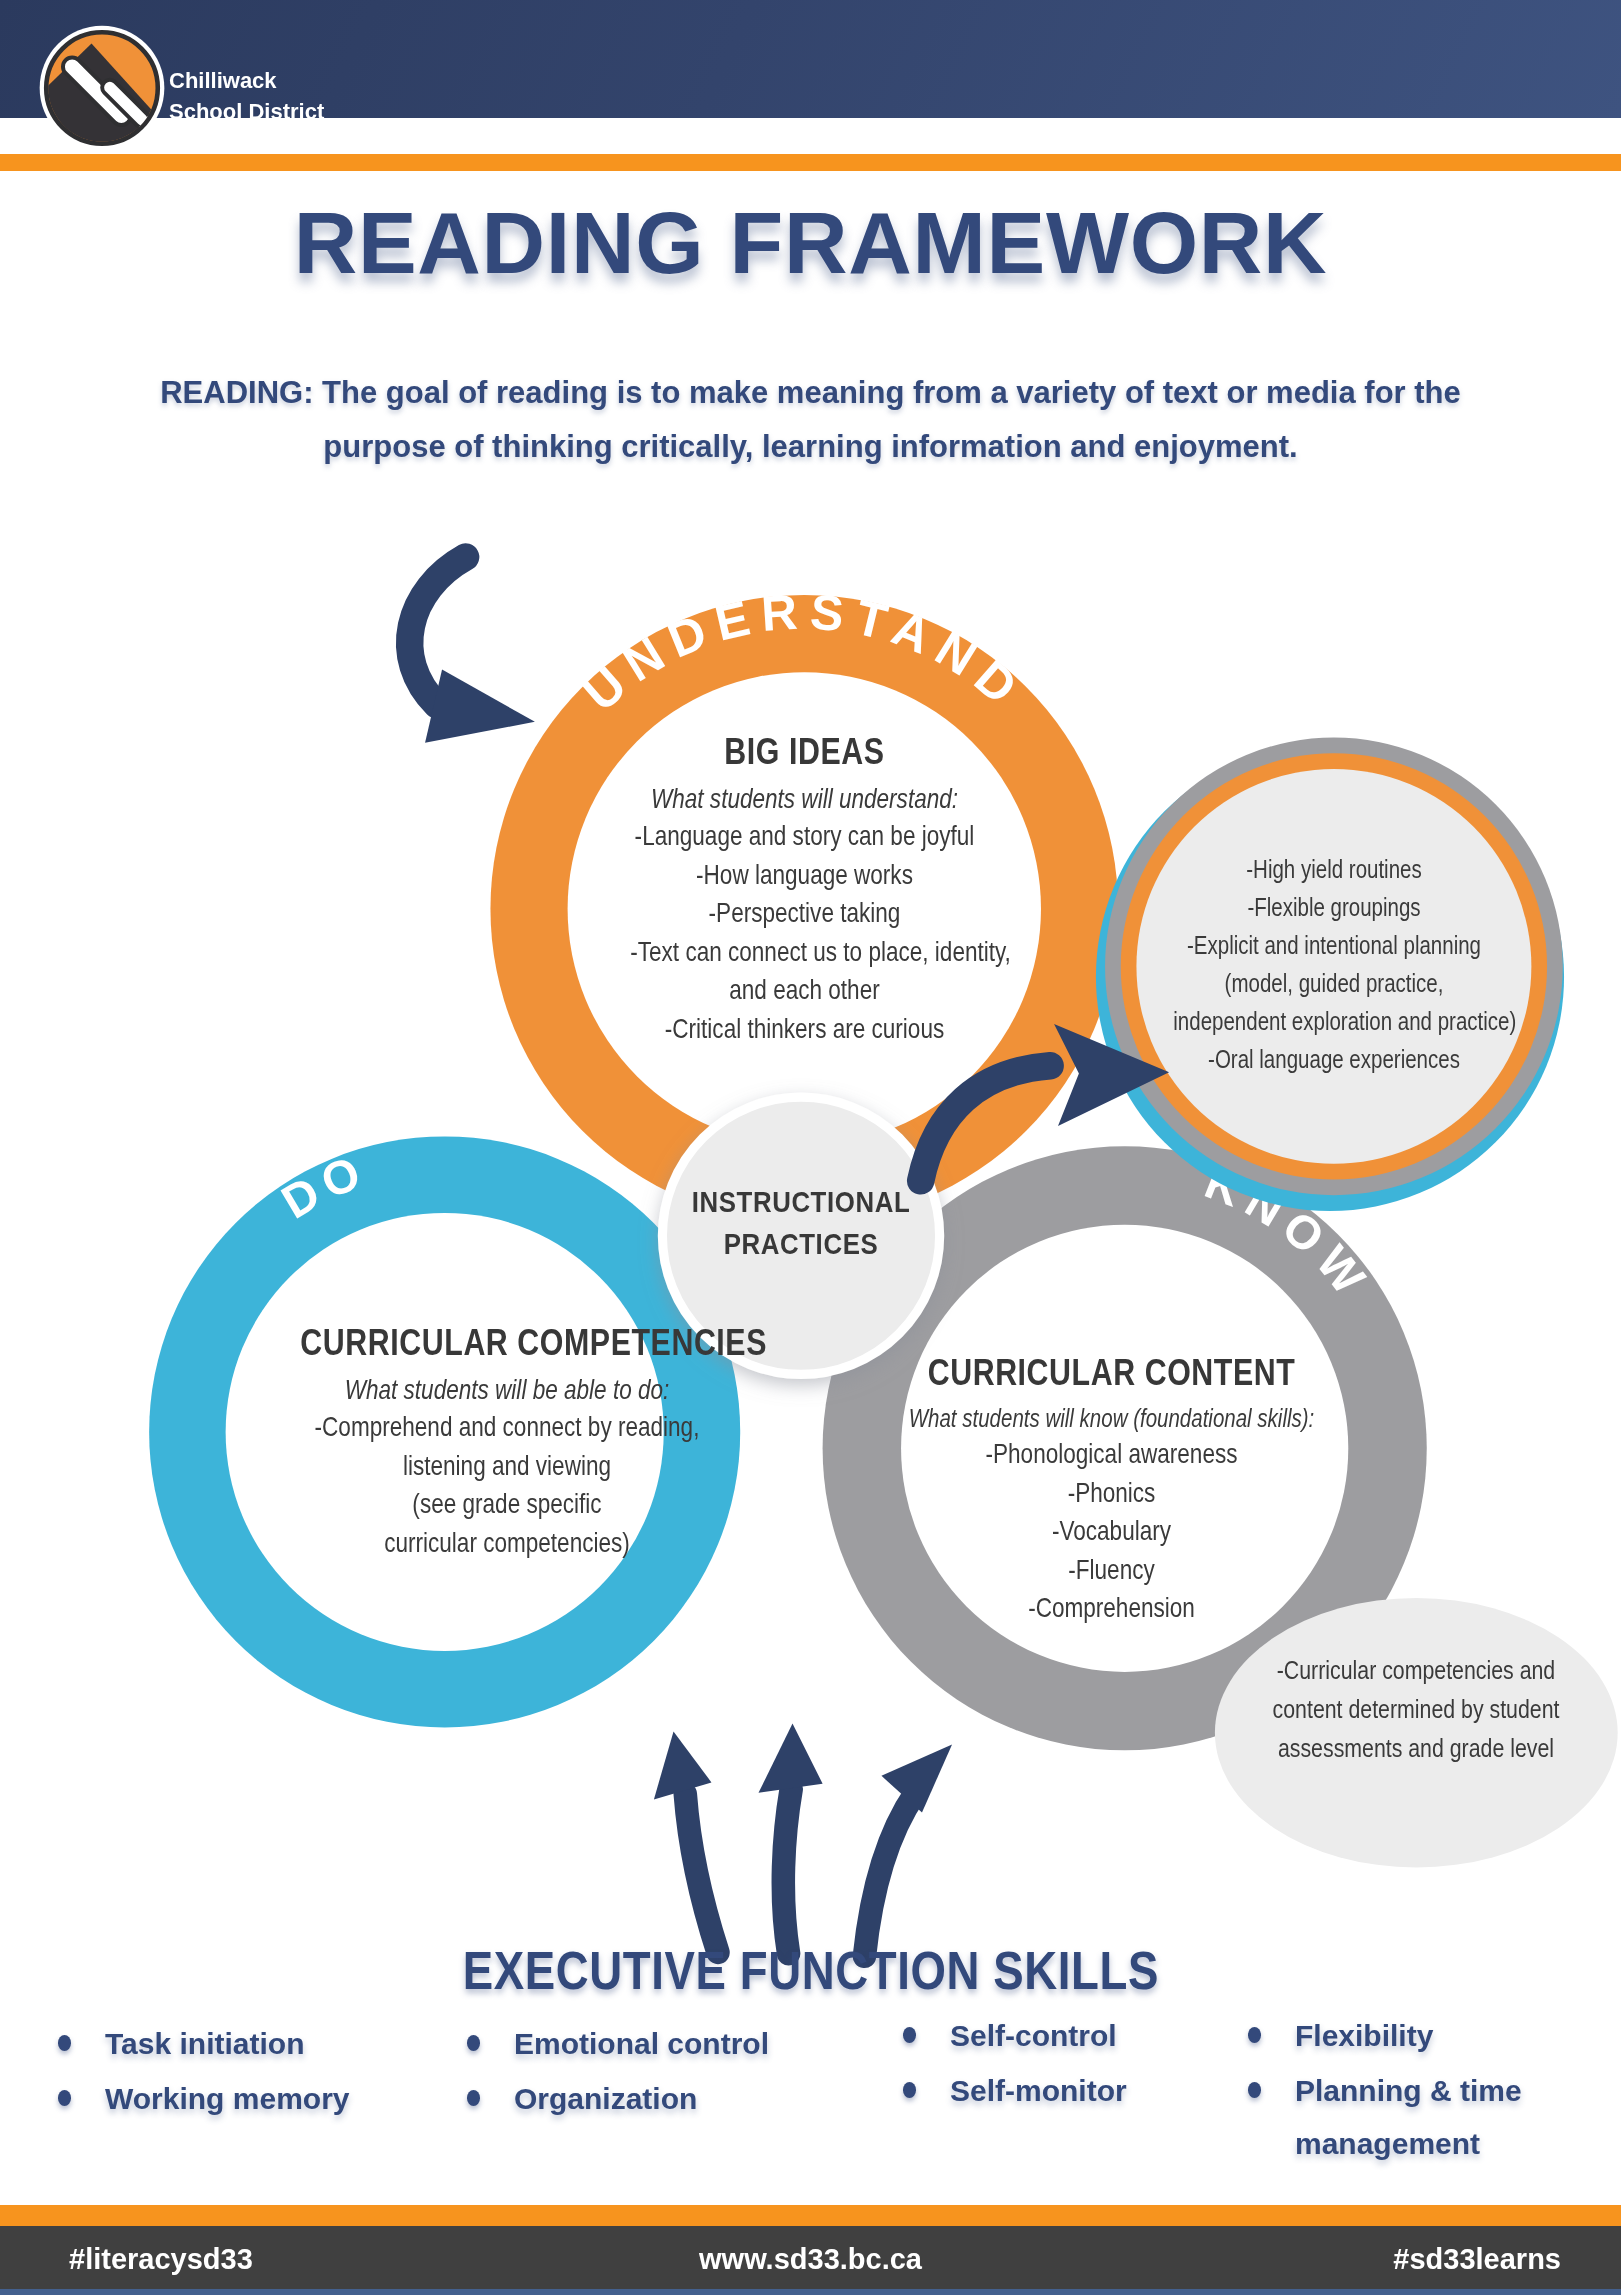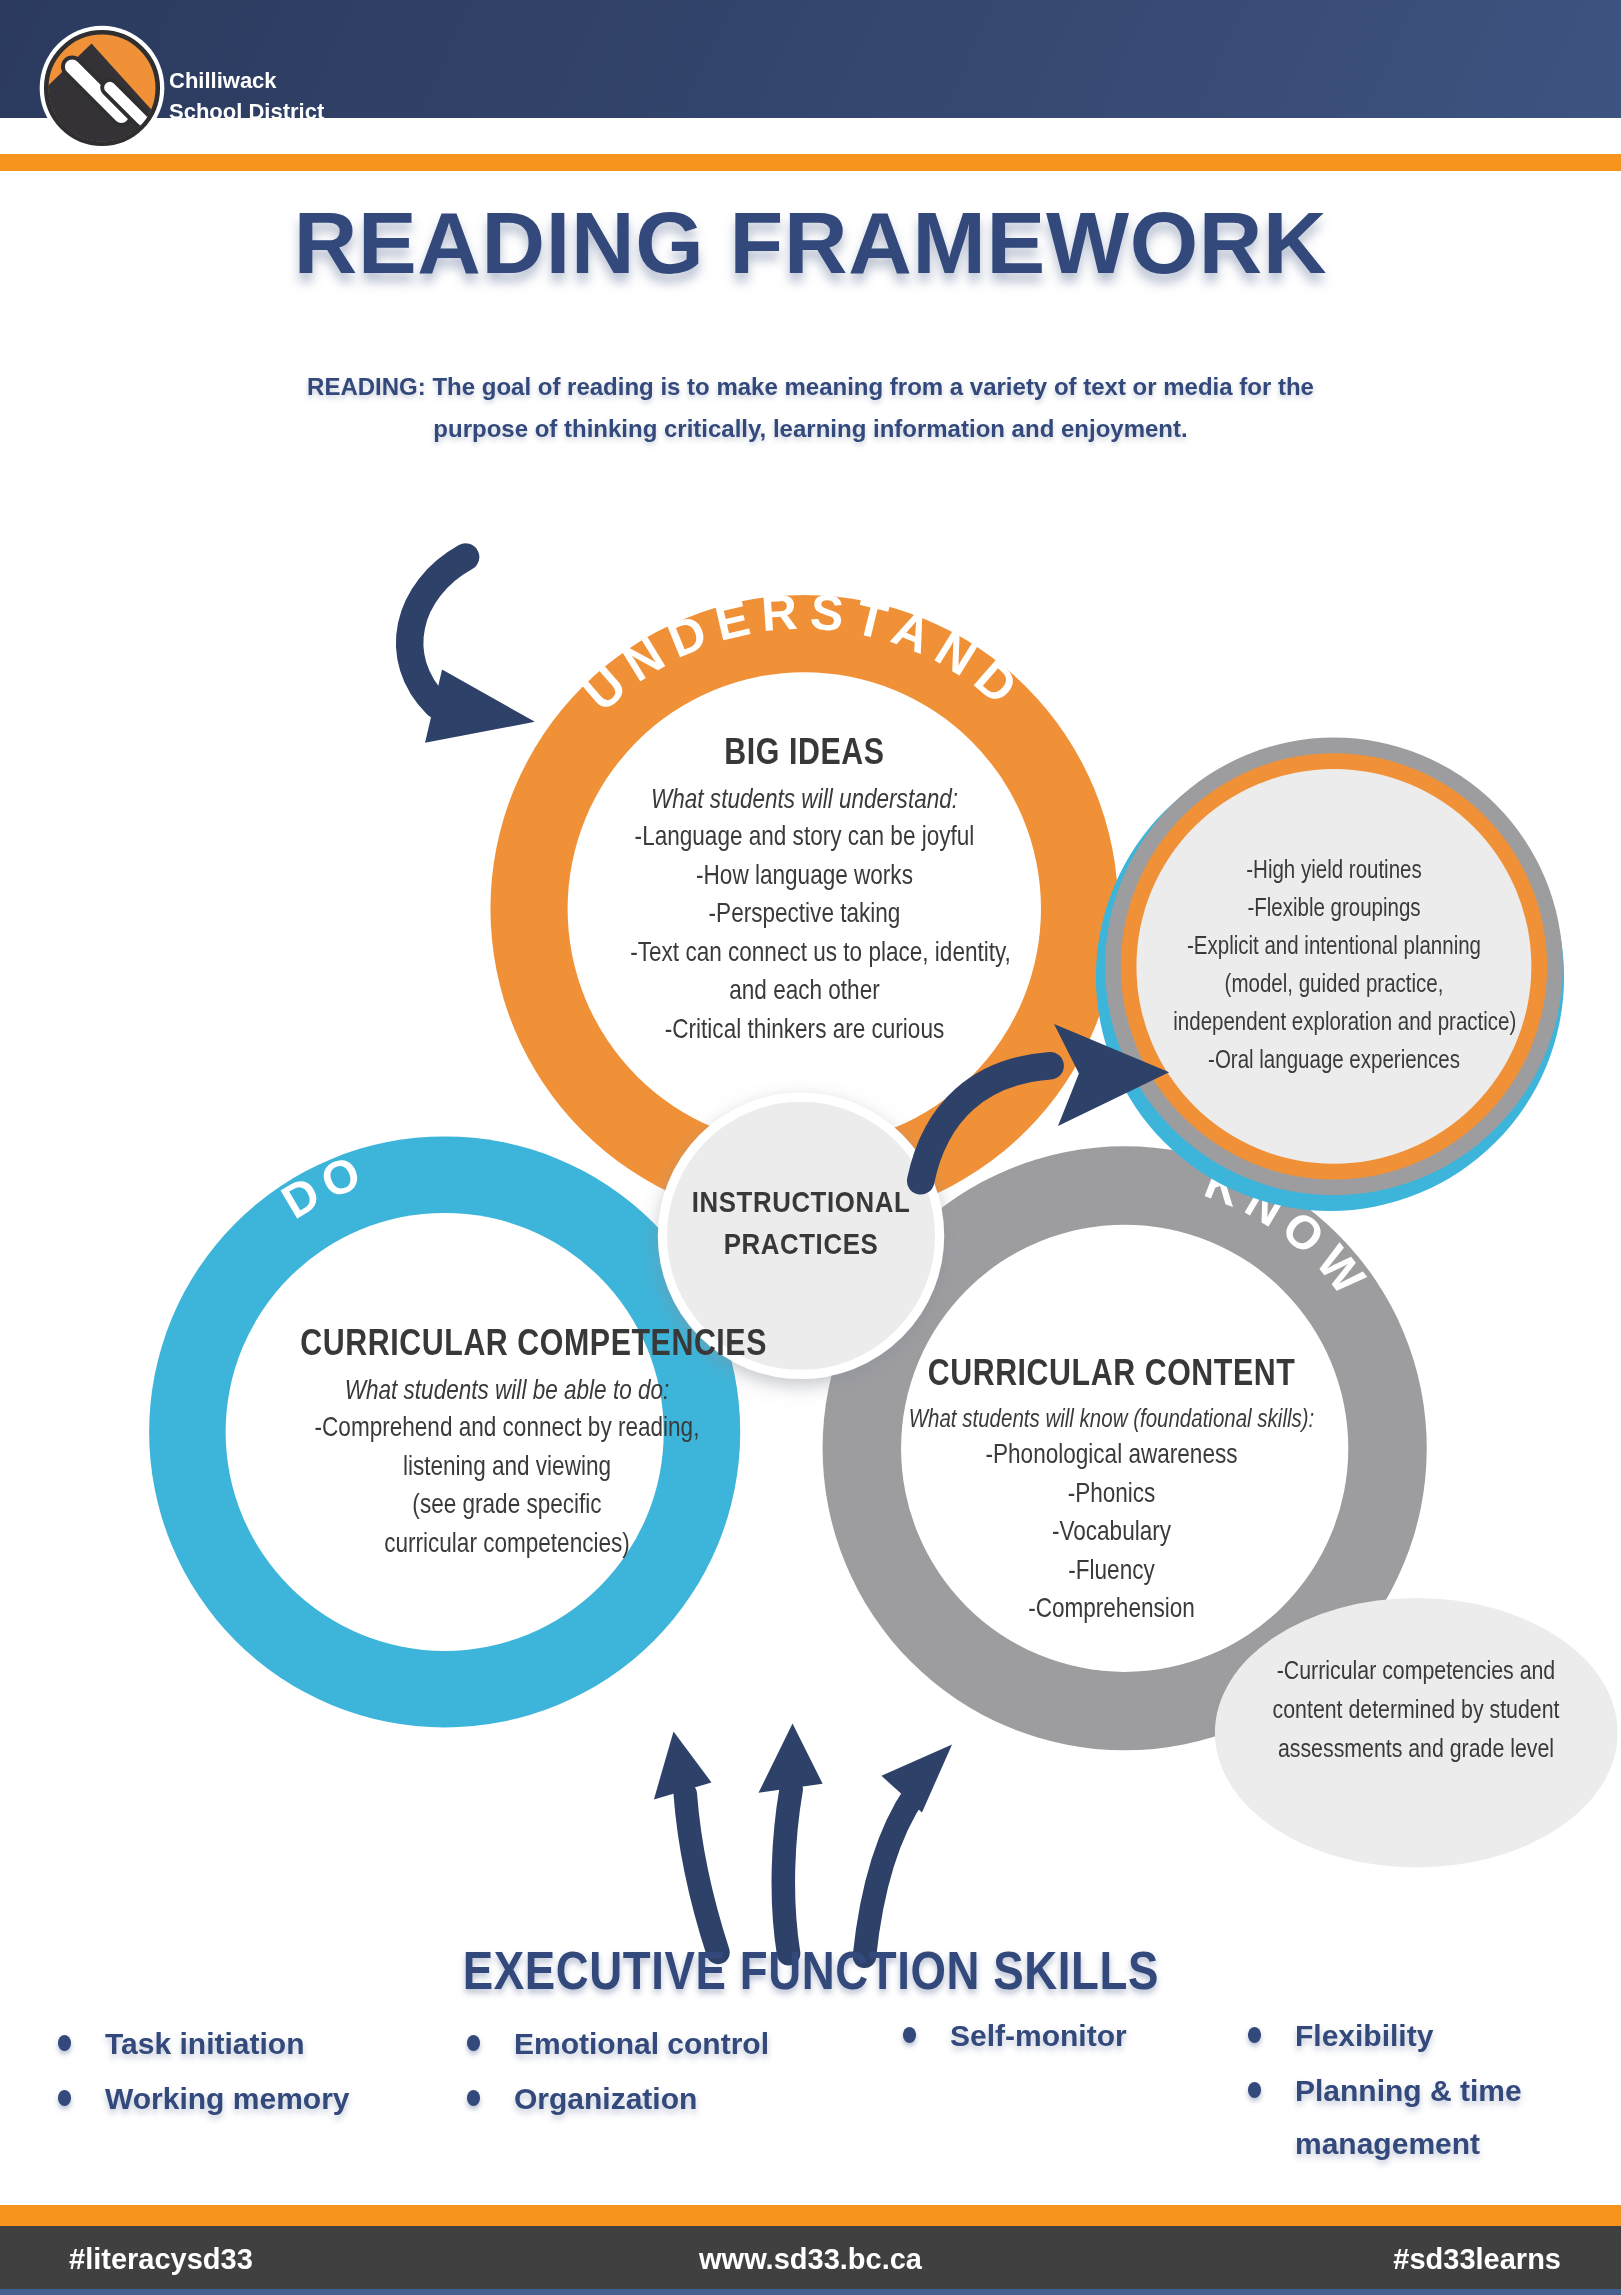--- a/index.html
+++ b/index.html
@@ -10,21 +10,21 @@
        background:linear-gradient(115deg,#2b3a5e 0%,#33446c 45%,#3e5380 100%);}
   .hdr-strip{position:absolute;left:0;top:154px;width:1621px;height:17px;background:#f7941e;}
   .brand{position:absolute;left:169px;top:65px;color:#ffffff;font-weight:bold;
          font-size:22px;line-height:1.42;}
   .logo{position:absolute;left:39px;top:25px;}
   
   .title{position:absolute;left:0;top:192px;width:1621px;text-align:center;
          font-size:88px;font-weight:bold;letter-spacing:0.7px;color:#33497b;
          text-shadow:0 9.2px 10.5px rgba(96,112,150,.45);}
   .subtitle{position:absolute;left:0;top:366px;width:1621px;text-align:center;
-            font-size:24px;font-weight:bold;line-height:1.75;color:#33497b;
+            font-size:31px;font-weight:bold;line-height:1.75;color:#33497b;
             text-shadow:0 3.3px 5.2px rgba(110,125,160,.38);}
   
   .diagram{position:absolute;left:0;top:0;width:1621px;height:2295px;}
   
   .block{position:absolute;text-align:center;color:#3a3a3a;}
   .cond{transform:scaleX(.82);transform-origin:50% 0;}
   .cond-n{transform:scaleX(.86);transform-origin:50% 0;}
   .bub-h{font-size:37px;font-weight:bold;color:#383838;letter-spacing:0.7px;margin-bottom:6.5px;white-space:nowrap;}
   .bub-i{font-size:27.5px;font-style:italic;line-height:1.38;white-space:nowrap;}
   .bub-i.small{font-size:25px;}
@@ -220,20 +220,24 @@
       <span class="lbl">Emotional control</span>
     </div>
     <div class="row">
       <span class="dot"></span>
       <span class="lbl">Organization</span>
     </div>
   </div>
   <div class="col" style="left:903px;top:2010px;width:314px;">
     <div class="row">
       <span class="dot"></span>
+      <span class="lbl">Self-control</span>
+    </div>
+    <div class="row">
+      <span class="dot"></span>
       <span class="lbl">Self-monitor</span>
     </div>
   </div>
   <div class="col" style="left:1248px;top:2010px;width:307px;">
     <div class="row">
       <span class="dot"></span>
       <span class="lbl">Flexibility</span>
     </div>
     <div class="row">
       <span class="dot"></span>

